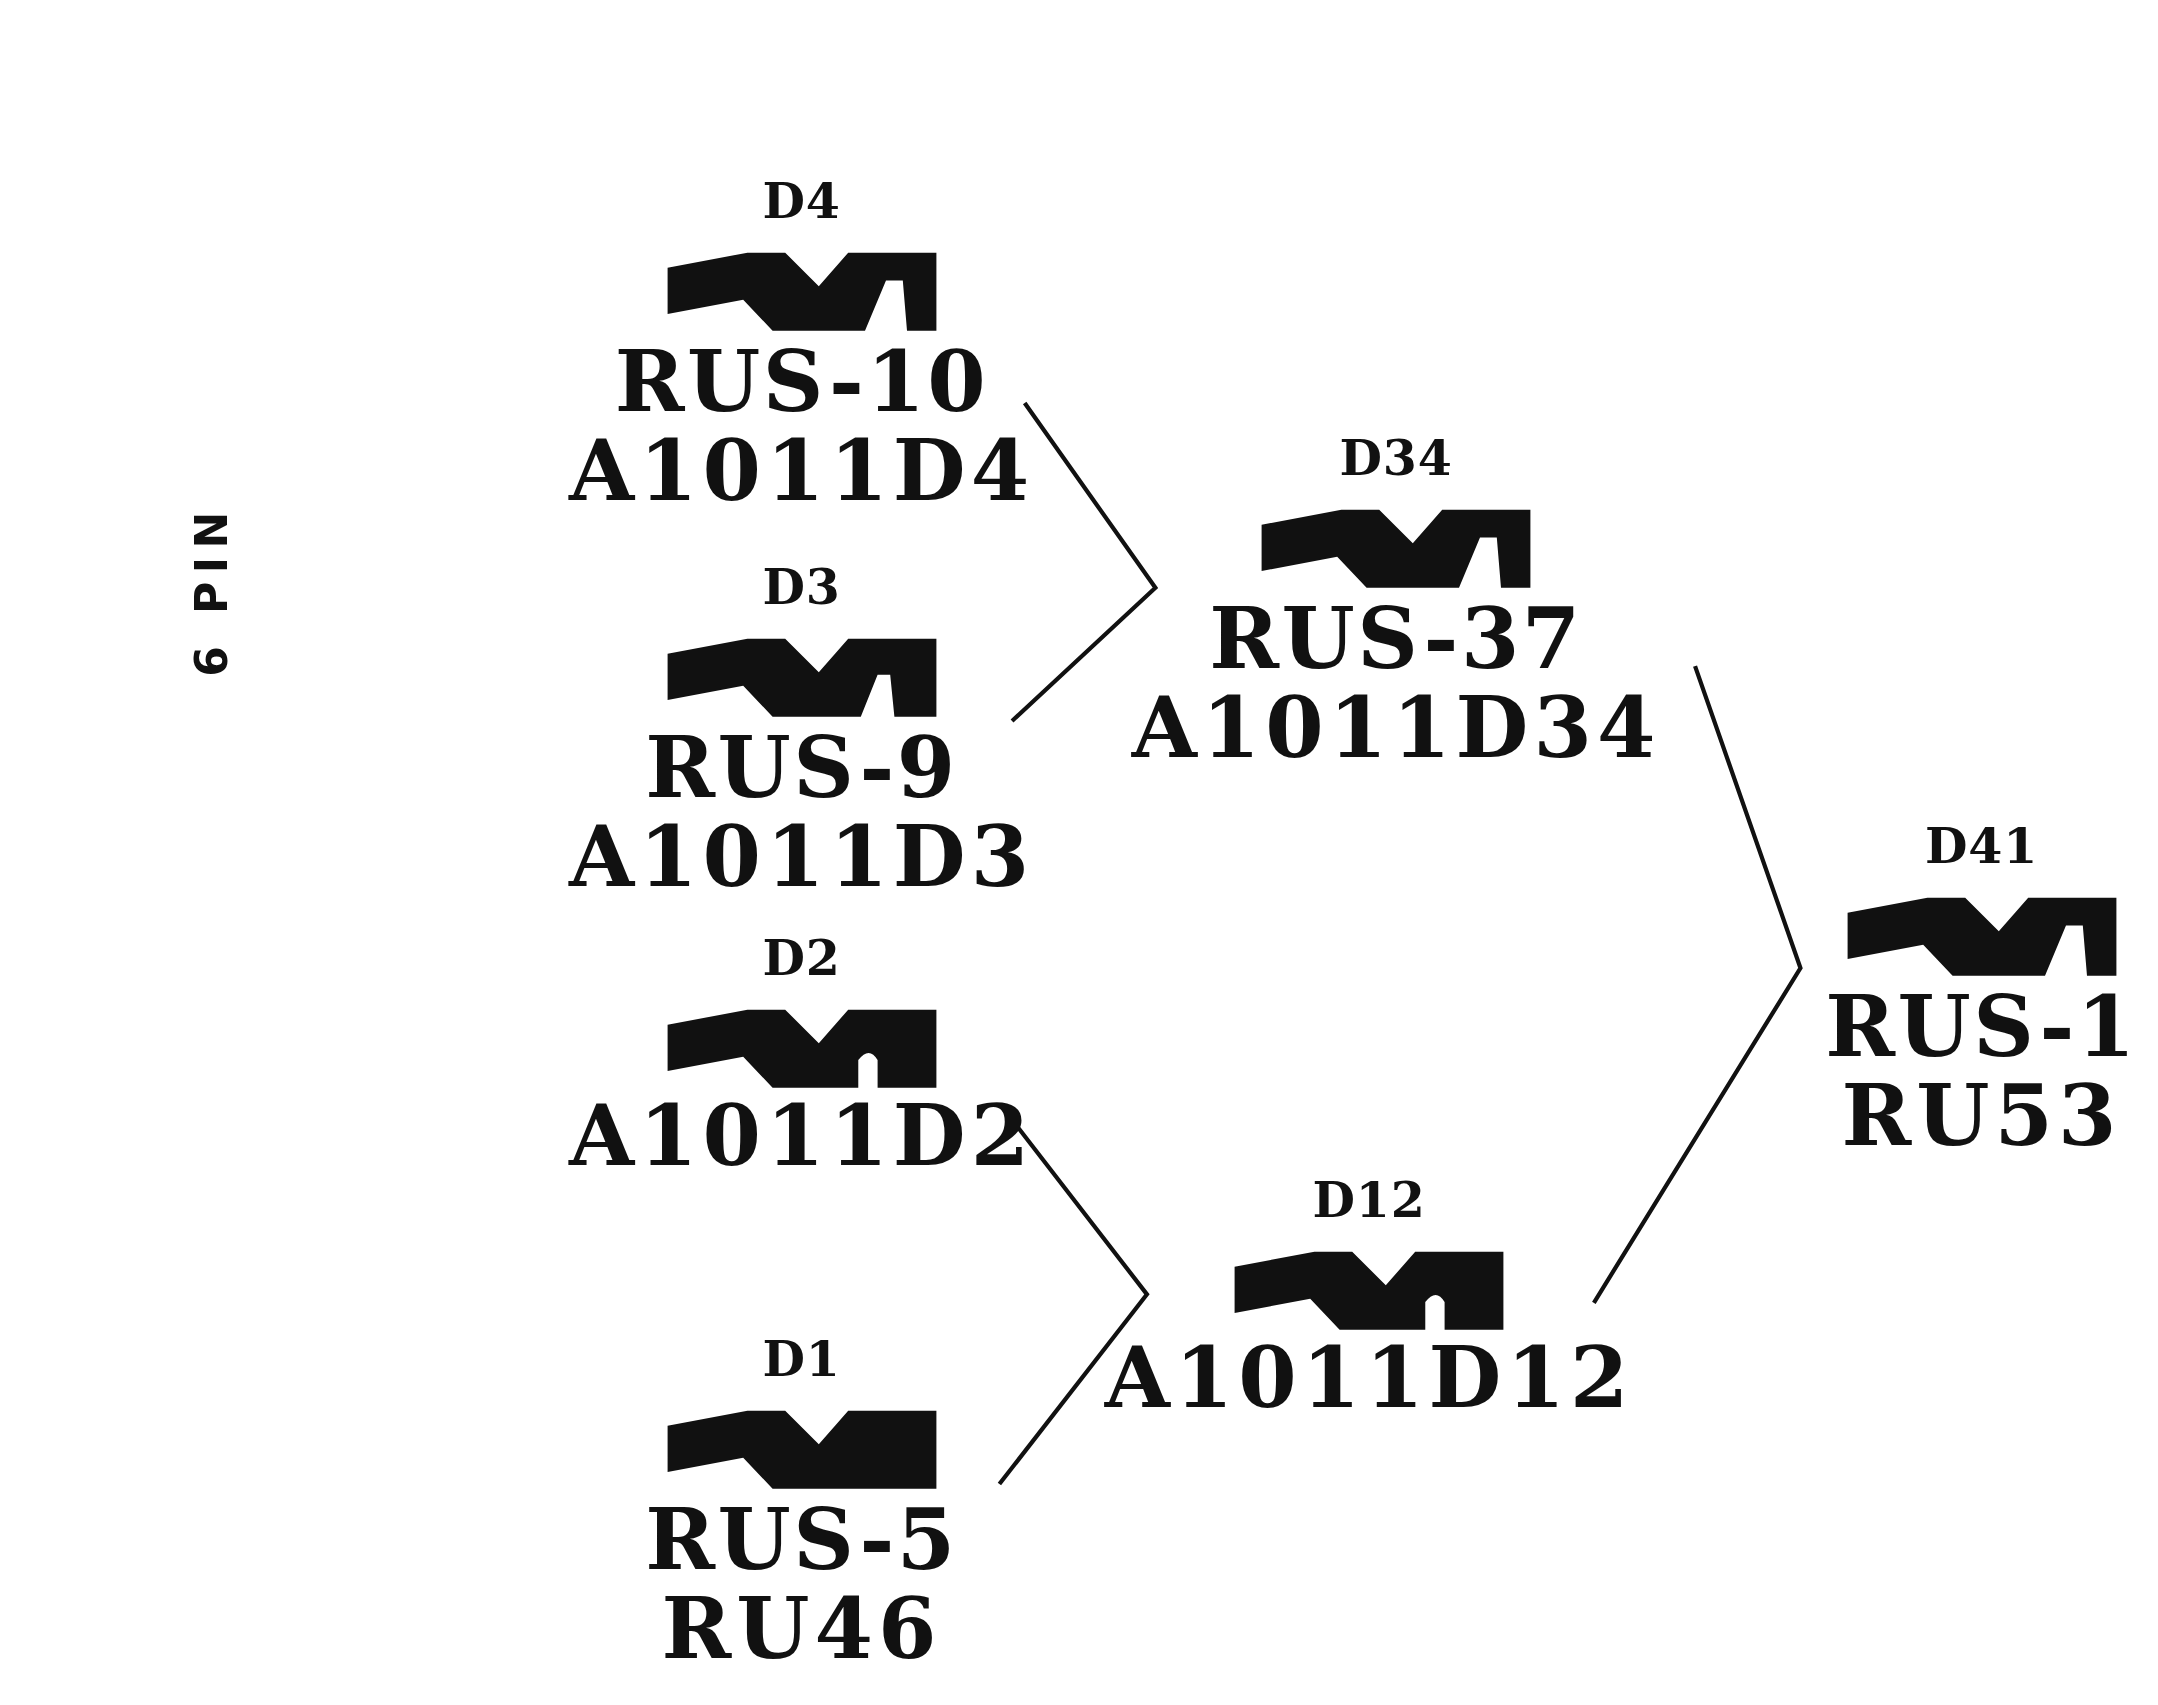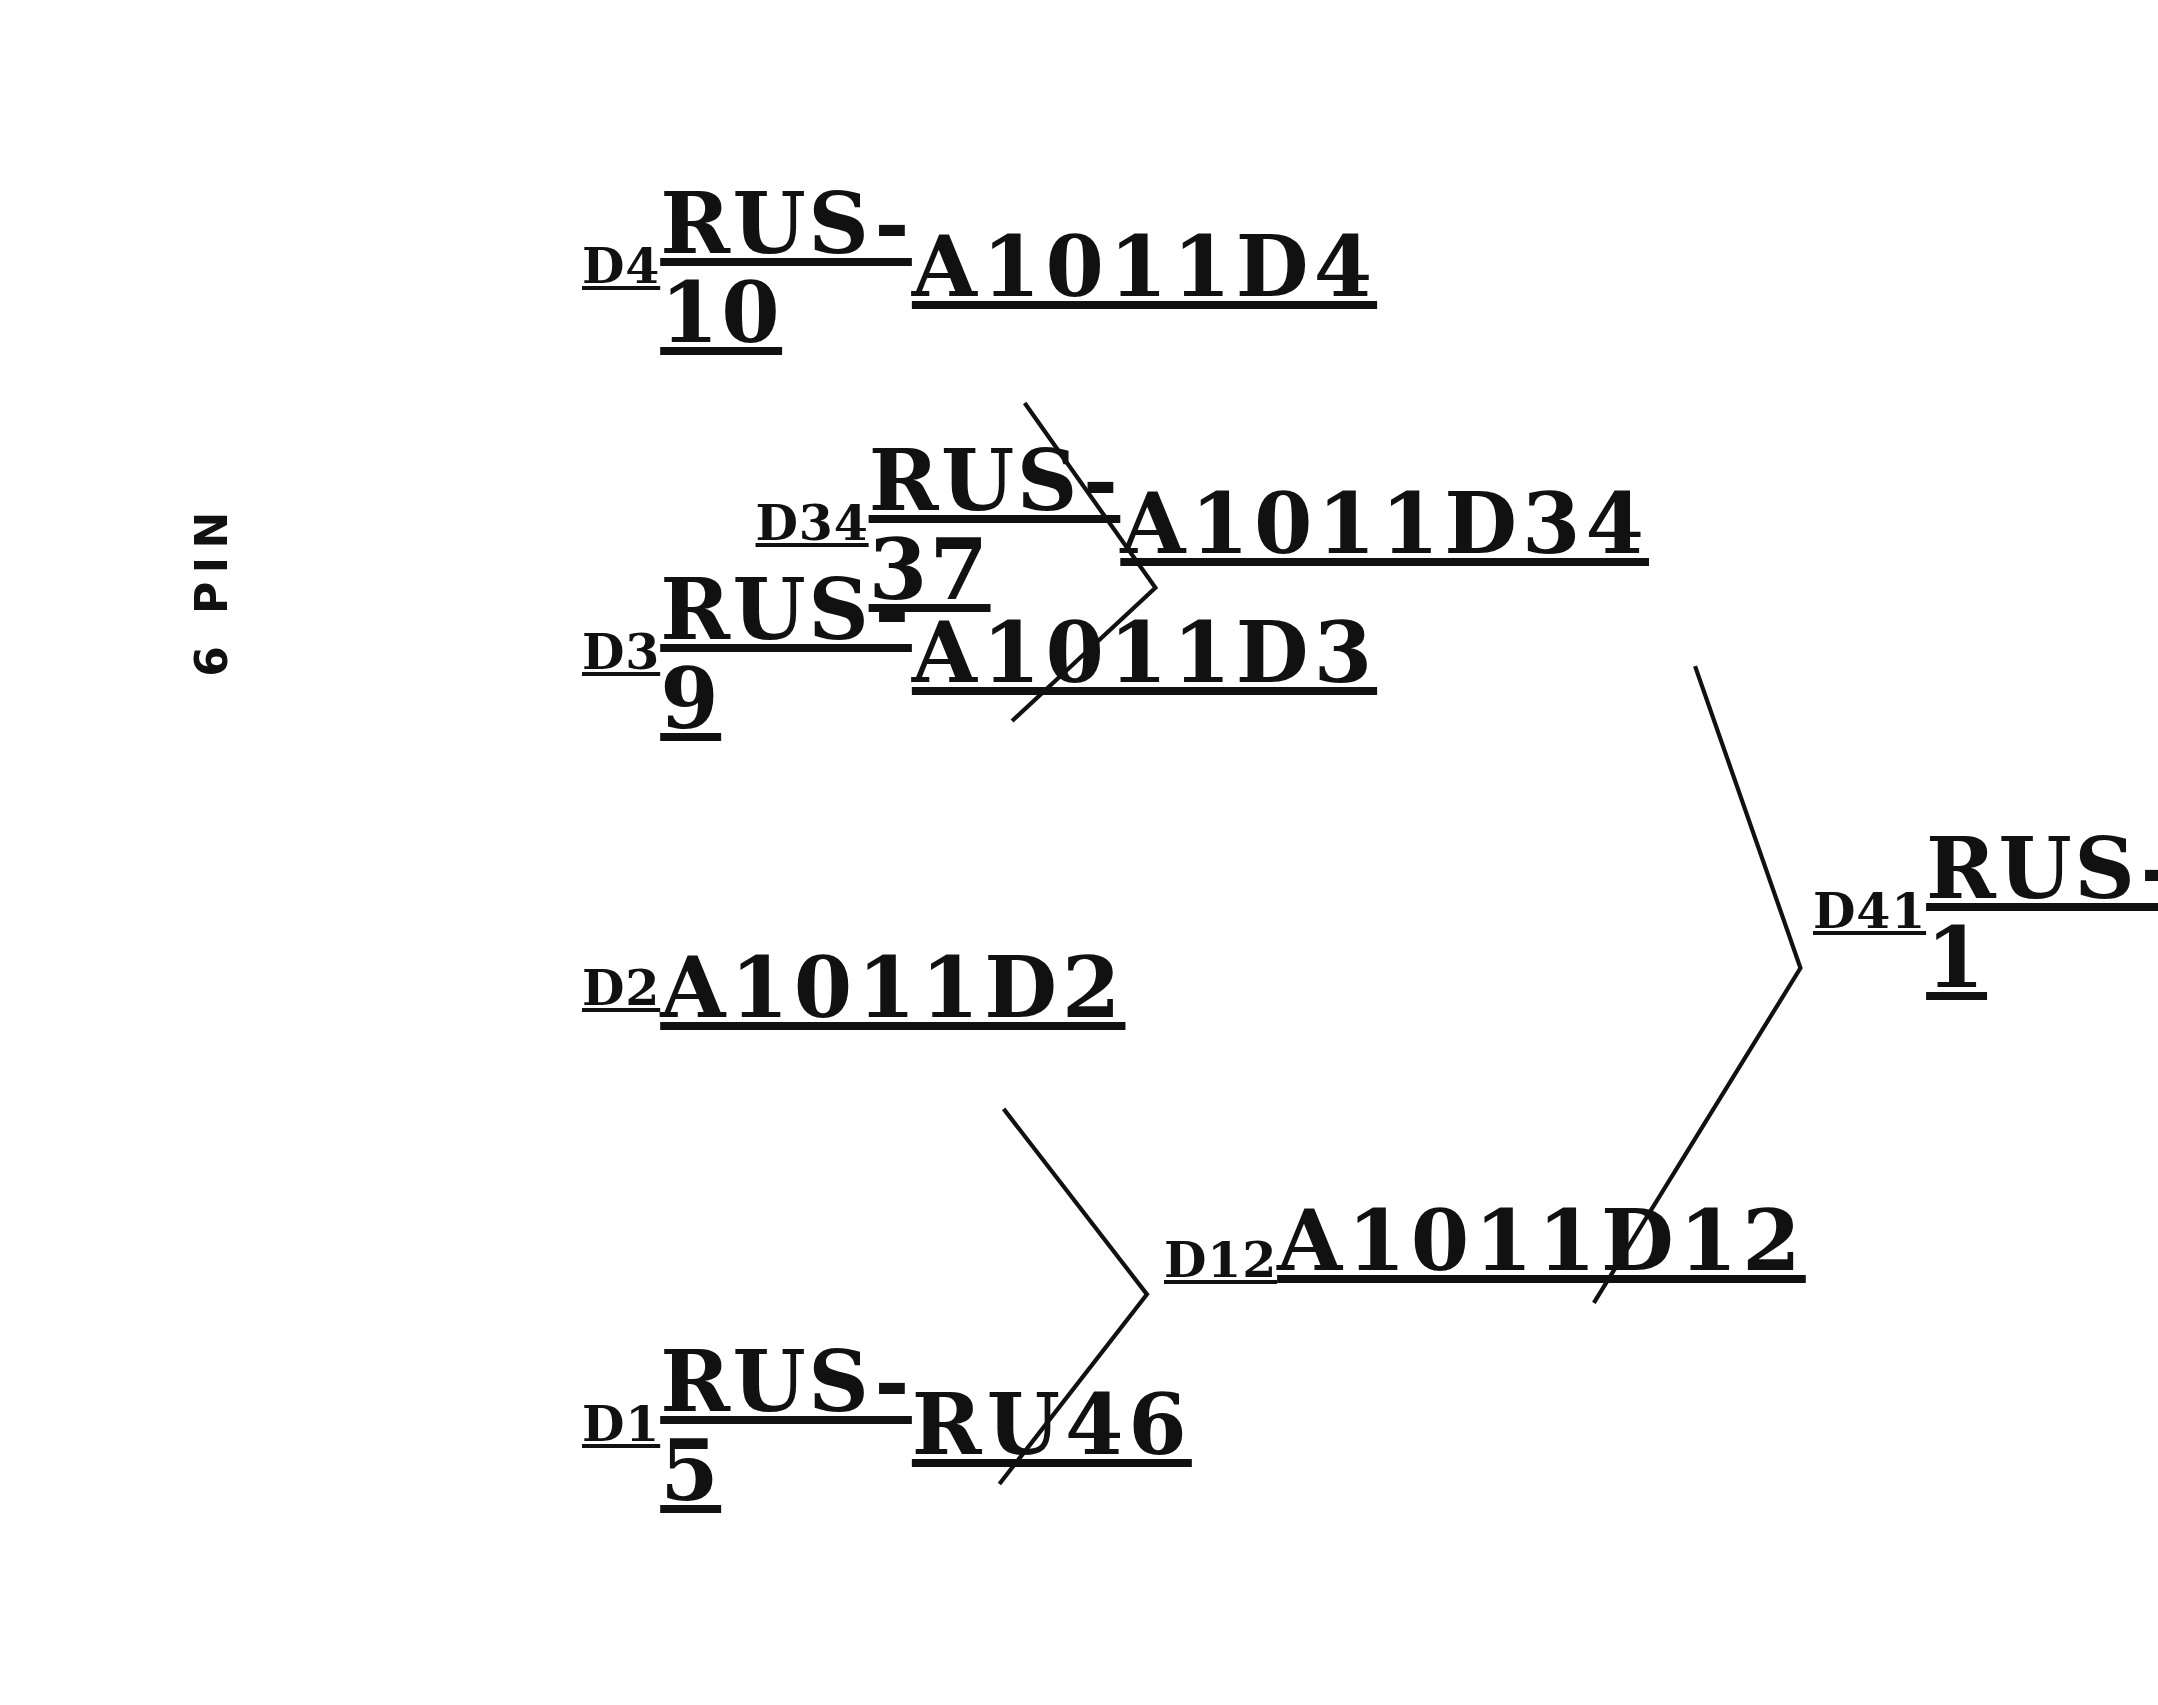--- a/index.html
+++ b/index.html
@@ -1,21 +1,21 @@
 <!DOCTYPE html>
 <html style="font-size:13.5px"><head>
   <meta charset="utf-8">
   <style>
     html, body { margin: 0; padding: 0; background: #ffffff; }
     body { width: 2159px; height: 1705px; position: relative; overflow: hidden;
            font-family: "DejaVu Serif", "Liberation Serif", serif; color: #111; }
     .side-label { position: absolute; left: 186px; top: 590px; transform: rotate(-90deg) translate(-50%, 0);
                   transform-origin: 0 0; font-family: "DejaVu Sans", sans-serif; font-weight: bold;
                   font-size: 44px; letter-spacing: 8.4px; white-space: nowrap; }
-    .node { position: absolute; display: flex; flex-direction: row; align-items: center; text-decoration: underline; }
+    .node { position: absolute; display: flex; flex-direction: column; align-items: center; }
     .node .code { font-weight: bold; font-size: 49px; line-height: 1; letter-spacing: 0.8px; }
     .node .key { margin-top: 25px; width: 278px; height: 84px; }
     .node .rus { font-weight: bold; font-size: 84px; line-height: 1.05; letter-spacing: 2.5px; margin-top: 3.4px; }
     .node .part { font-weight: bold; font-size: 84px; line-height: 1.05; letter-spacing: 5px; }
     svg.connectors { position: absolute; left: 0; top: 0; }
   </style>
 </head>
 <body>
 
 <div class="side-label">6 PIN</div>
@@ -72,21 +72,21 @@
 
 <div class="node" style="left:1143px; top:434px; width:506px;justify-content:flex-end;">
   <div class="code">D34</div>
   <svg class="key" viewBox="0 0 330 100">
       <use href="#key-deep" fill="#111"></use>
     </svg>
   <div class="rus">RUS-37</div>
   <div class="part">A1011D34</div>
 </div>
 
-<div class="node" style="left:1164px; top:1176px; width:506px;align-items:flex-end;">
+<div class="node" style="left:1116px; top:1176px; width:506px;">
   <div class="code">D12</div>
   <svg class="key" viewBox="0 0 330 100">
       <use href="#key-small" fill="#111"></use>
     </svg>
   <div class="part">A1011D12</div>
 </div>
 
 <div class="node" style="left:1813px; top:822px; width:337px;">
   <div class="code">D41</div>
   <svg class="key" viewBox="0 0 330 100">

